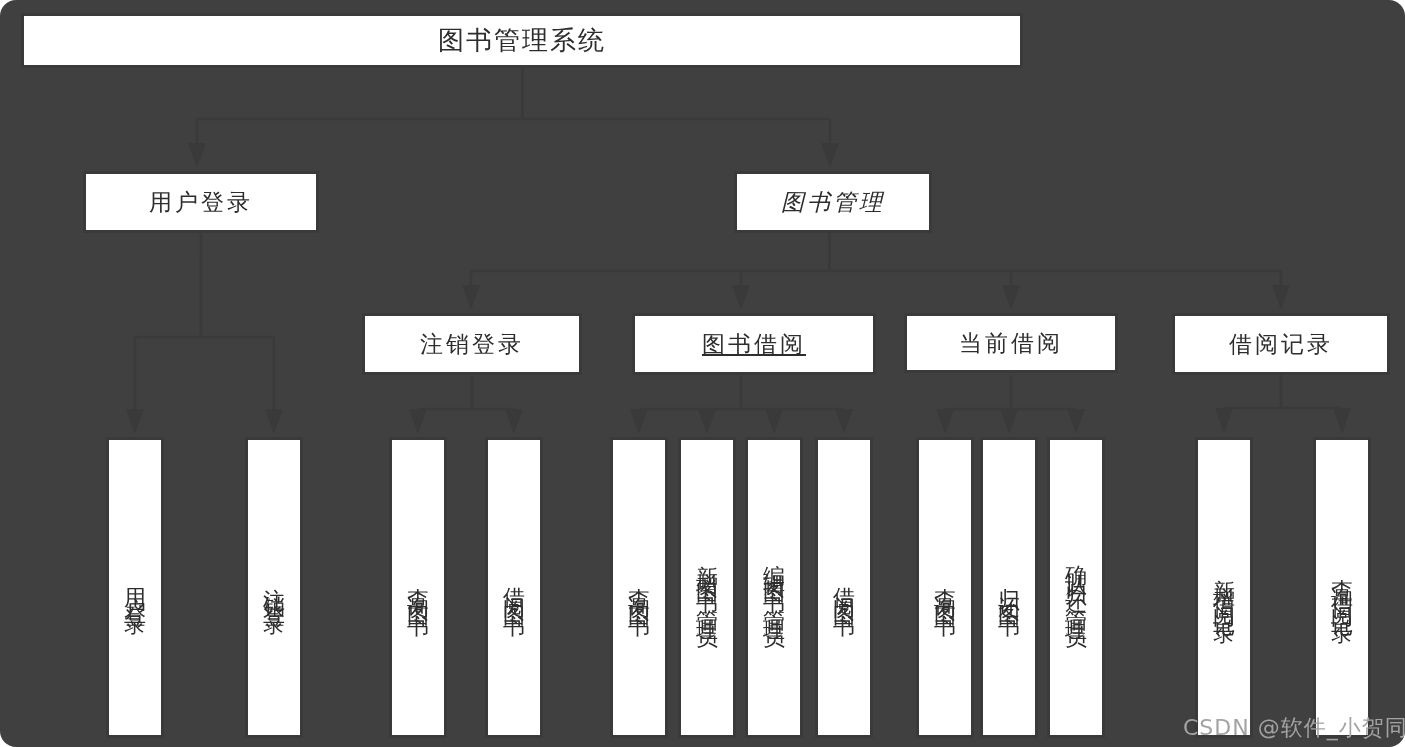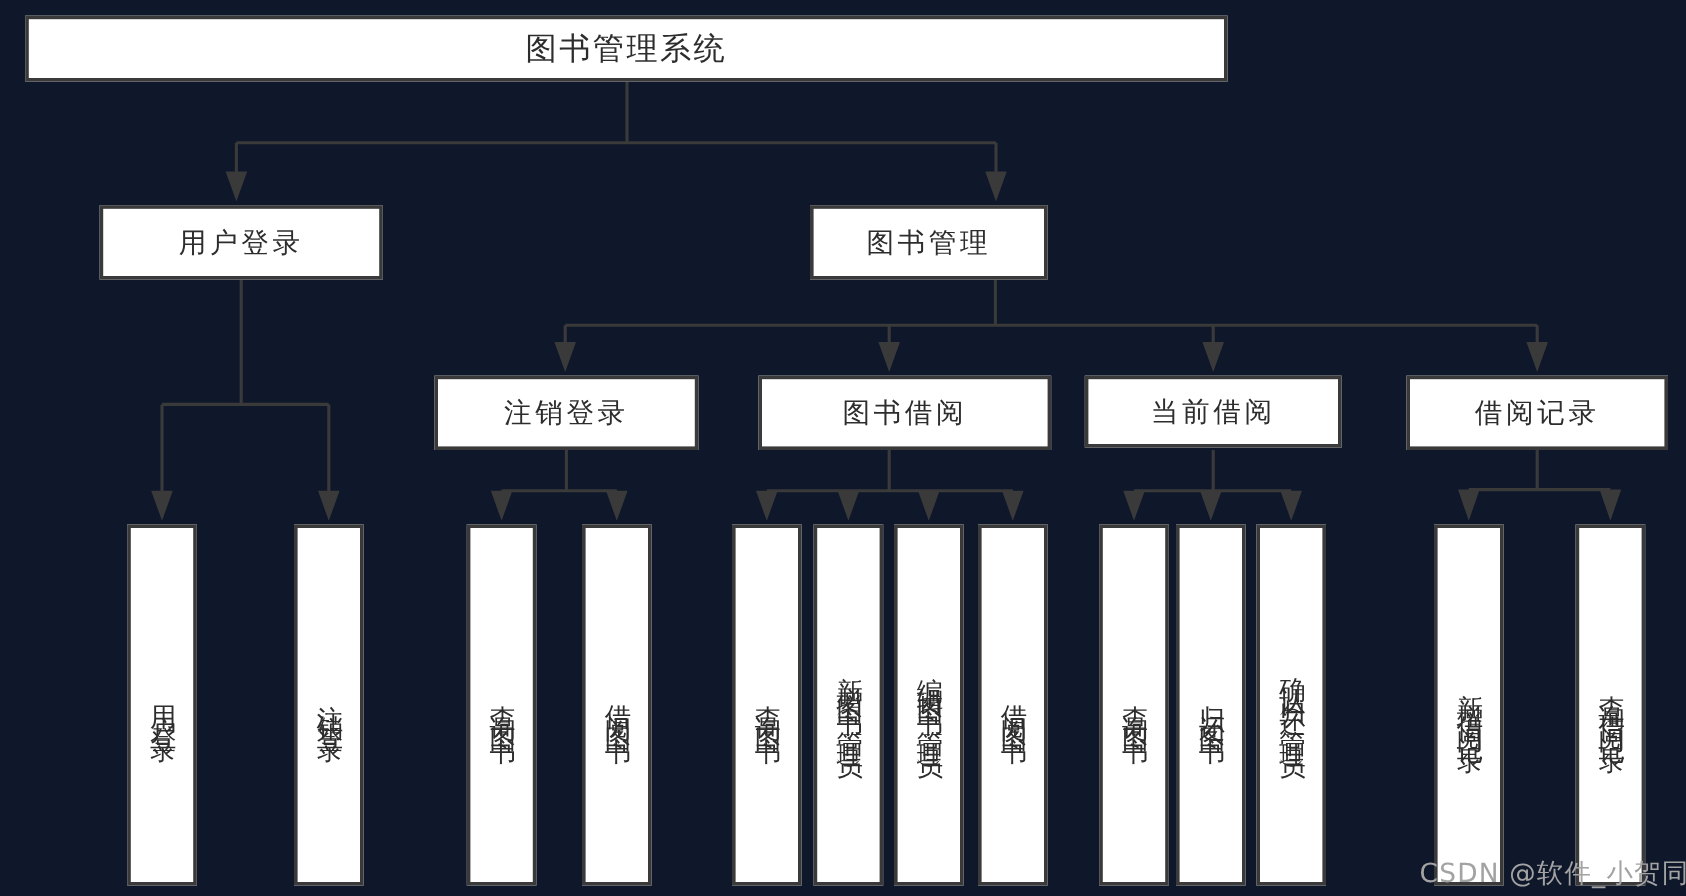--- a/index.html
+++ b/index.html
@@ -1,21 +1,22 @@
 <!DOCTYPE html>
 <html><head>
 <meta charset="utf-8">
 <style>
   html,body{margin:0;padding:0;background:#ffffff;}
   #stage{
     position:relative;
     width:1405px;height:747px;
-    background:#0f172a;
+    background:#404040;
     font-family:"DejaVu Sans","Liberation Sans",sans-serif;
     overflow:hidden;
+    border-radius:16px;
   }
   #wires{position:absolute;left:0;top:0;z-index:1;}
   .box{
     position:absolute;
     box-sizing:border-box;
     background:#ffffff;
     border:3px solid #3a3a3a;
     display:flex;align-items:center;justify-content:center;
     color:#2d2d2d;
     z-index:2;
@@ -27,23 +28,23 @@
     writing-mode:vertical-rl;
     text-orientation:mixed;
     font-size:22px;
     letter-spacing:9px;
     line-height:1;
     white-space:nowrap;
   }
   
   .n-root{left:21px;top:13px;width:1002px;height:55px;}
   .n-login{left:83px;top:171px;width:236px;height:62px;}
-  .n-manage{left:675px;top:171px;width:198px;height:62px;}
+  .n-manage{left:734px;top:171px;width:198px;height:62px;font-style:italic;}
   .n-recommend{left:362px;top:313px;width:220px;height:62px;}
-  .n-borrow{left:632px;top:313px;width:244px;height:62px;}
+  .n-borrow{left:632px;top:313px;width:244px;height:62px;text-decoration:underline;}
   .n-current{left:904px;top:313px;width:214px;height:60px;}
   .n-records{left:1172px;top:313px;width:218px;height:62px;}
   .n-l-login-user{left:106px;}
   .n-l-login-logout{left:245px;}
   .n-l-rec-query{left:389px;}
   .n-l-rec-borrow{left:485px;}
   .n-l-bor-query{left:610px;}
   .n-l-bor-add{left:678px;}
   .n-l-bor-edit{left:745px;}
   .n-l-bor-borrow{left:815px;}

